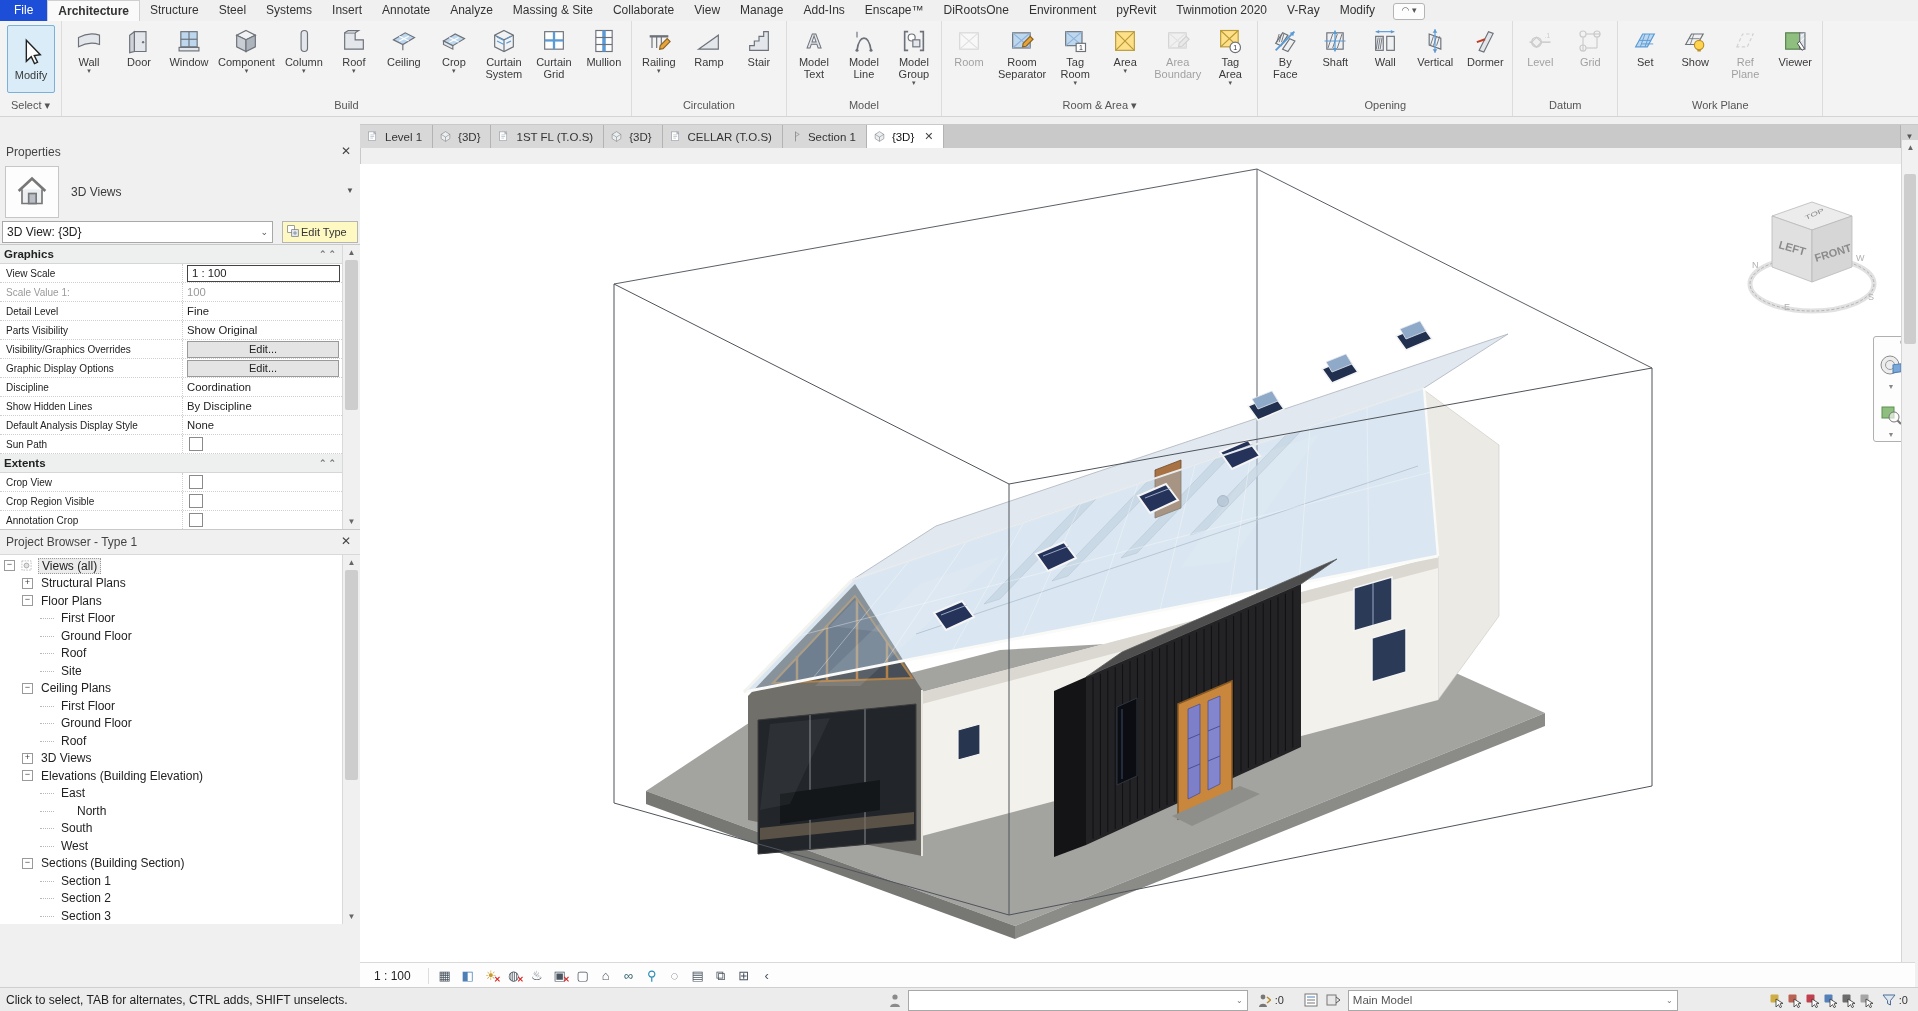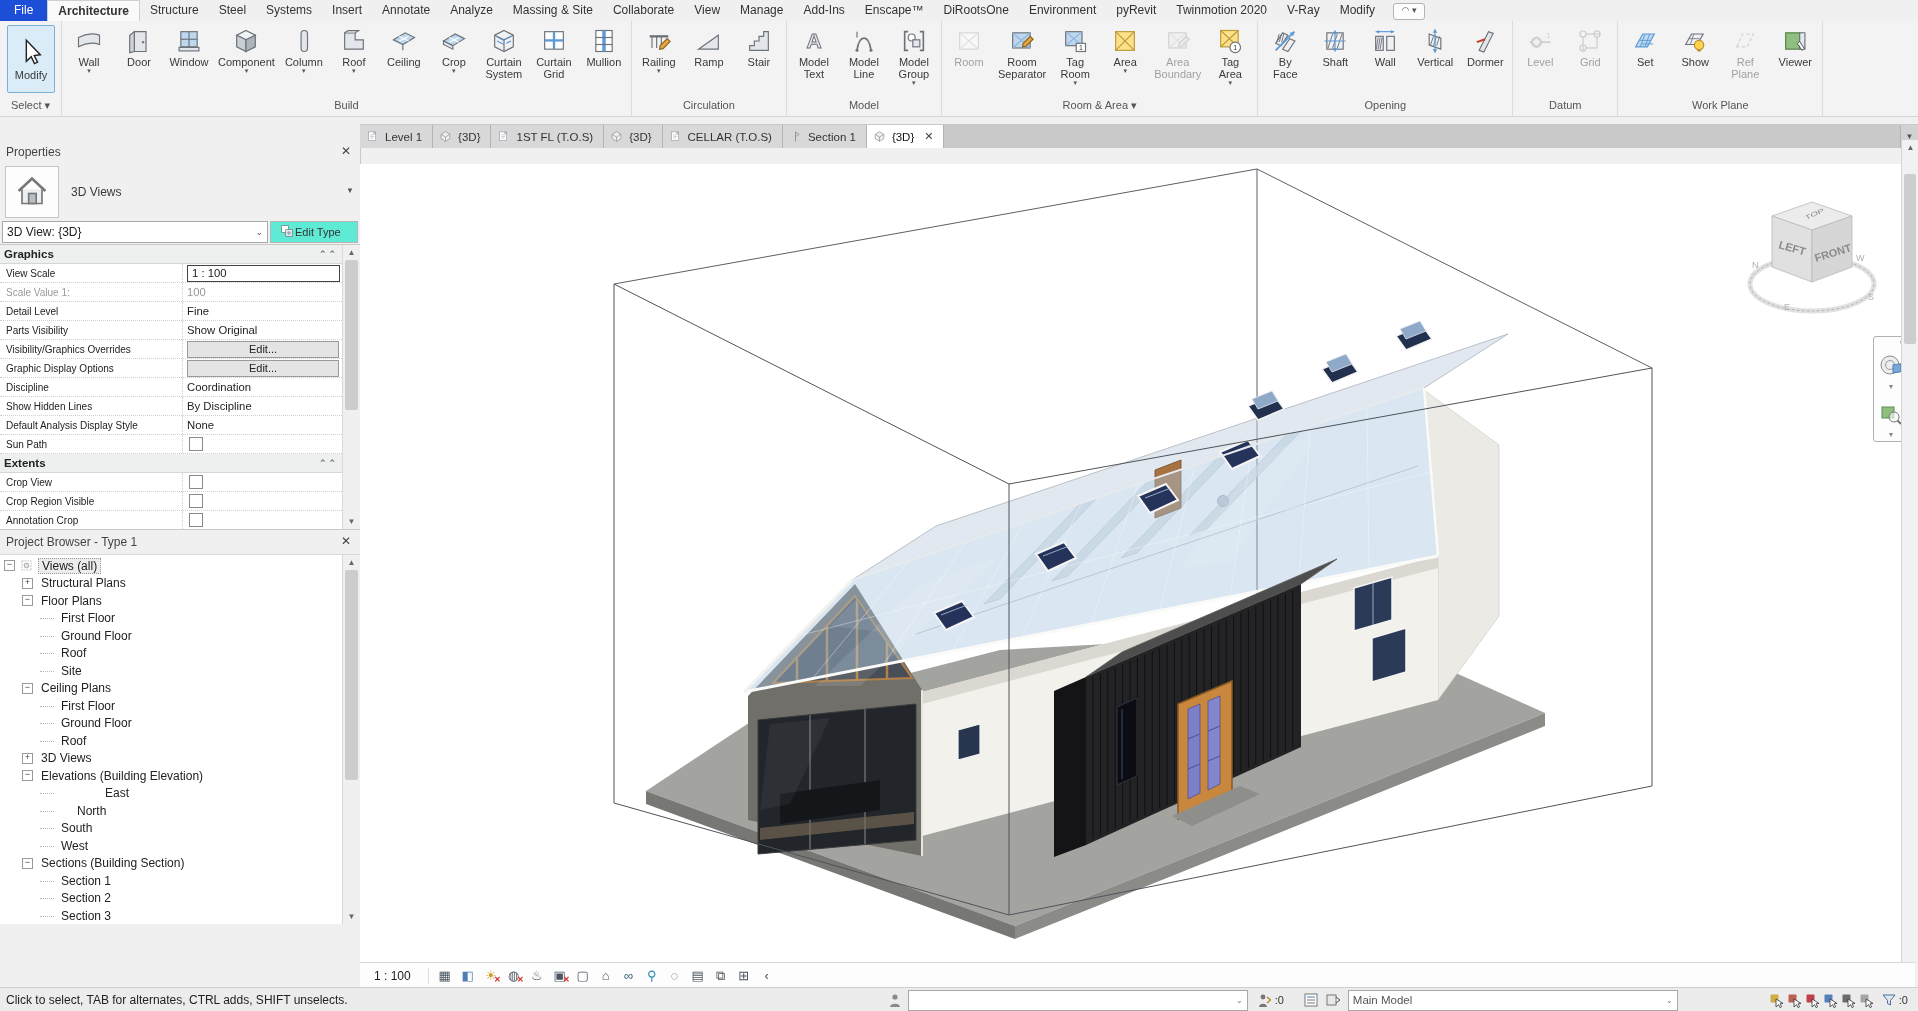--- a/index.html
+++ b/index.html
@@ -30,21 +30,21 @@
   #left-col{position:absolute;left:0;top:140px;width:360px;height:847px;background:#f0f0f0;border-right:1px solid #c9c9c9;}
   .panel-header{height:24px;display:flex;align-items:center;padding:0 6px;color:#444;font-size:12px;background:#f0f0f0;}
   .panel-close{margin-left:auto;width:16px;height:16px;line-height:14px;text-align:center;color:#444;font-size:12px;cursor:default;}
   #prop-preview{height:56px;display:flex;align-items:center;background:#f0f0f0;position:relative;}
   #prop-preview .pvbox{width:52px;height:50px;background:#fdfdfd;border:1px solid #c6c6c6;margin-left:5px;display:flex;align-items:center;justify-content:center;}
   #prop-preview .pvlabel{margin-left:12px;color:#3a3a3a;}
   #prop-preview .pvarrow{position:absolute;right:6px;top:22px;font-size:8px;color:#555;}
   #type-row{height:24px;display:flex;align-items:center;padding:0 2px;}
   #type-select{flex:1;height:20px;background:#fff;border:1px solid #a8a8a8;display:flex;align-items:center;padding:0 4px;font-size:12px;color:#222;}
   #type-select .chev{margin-left:auto;font-size:9px;color:#555;}
-  #edit-type-btn{width:70px;height:20px;margin-left:2px;border:1px solid #b5b5b5;background:#5eead4;display:flex;align-items:center;font-size:11px;color:#333;padding:0 8px;}
+  #edit-type-btn{width:70px;height:20px;margin-left:9px;border:1px solid #b5b5b5;background:#fef9c3;display:flex;align-items:center;font-size:11px;color:#333;padding:0 2px;}
   #prop-gridwrap{position:relative;height:284px;background:#fff;border-top:1px solid #c9c9c9;overflow:hidden;display:flex;}
   #prop-grid{flex:1;overflow:hidden;}
   .psec{height:18px;background:#eef0f0;border-bottom:1px solid #d6d6d6;font-weight:bold;color:#222;font-size:11.5px;display:flex;align-items:center;padding-left:4px;}
   .psec .chevs{margin-left:auto;margin-right:4px;font-size:9px;color:#777;letter-spacing:2px;}
   .prow{height:18px;display:flex;border-bottom:1px dotted #cfcfcf;align-items:center;background:#fff;}
   .plabel{width:176px;padding-left:6px;border-right:1px dotted #cfcfcf;height:100%;display:flex;align-items:center;font-size:10px;color:#222;overflow:hidden;white-space:nowrap;}
   .pval{flex:1;height:100%;display:flex;align-items:center;padding-left:4px;font-size:11.3px;color:#222;overflow:hidden;}
   .pval.disabled,.plabel.disabled{color:#9a9a9a;}
   .pval .inputbox{border:1px solid #444;background:#fff;height:15px;flex:1;margin-right:2px;display:flex;align-items:center;padding-left:4px;}
   .pval .pbtn{flex:1;margin:1px 3px 1px 0;height:15px;background:#e4e4e4;border:1px solid #9a9a9a;text-align:center;font-size:11px;color:#222;line-height:14px;}
@@ -676,21 +676,21 @@
               <span class="tlbl">Roof</span>
             </div>
             <div class="trow" style="padding-left: 22px;">
               <span class="texp">+</span>
               <span class="tlbl">3D Views</span>
             </div>
             <div class="trow" style="padding-left: 22px;">
               <span class="texp">−</span>
               <span class="tlbl">Elevations (Building Elevation)</span>
             </div>
-            <div class="trow" style="padding-left: 40px; gap: 44px;">
+            <div class="trow" style="padding-left: 40px;">
               <span style="width: 14px; flex: 0 0 auto; border-bottom: 1px dotted rgb(185, 185, 185); height: 1px; margin-right: 4px;"></span>
               <span class="tlbl">East</span>
             </div>
             <div class="trow" style="padding-left: 40px; gap: 16px;">
               <span style="width: 14px; flex: 0 0 auto; border-bottom: 1px dotted rgb(185, 185, 185); height: 1px; margin-right: 4px;"></span>
               <span class="tlbl">North</span>
             </div>
             <div class="trow" style="padding-left: 40px;">
               <span style="width: 14px; flex: 0 0 auto; border-bottom: 1px dotted rgb(185, 185, 185); height: 1px; margin-right: 4px;"></span>
               <span class="tlbl">South</span>

